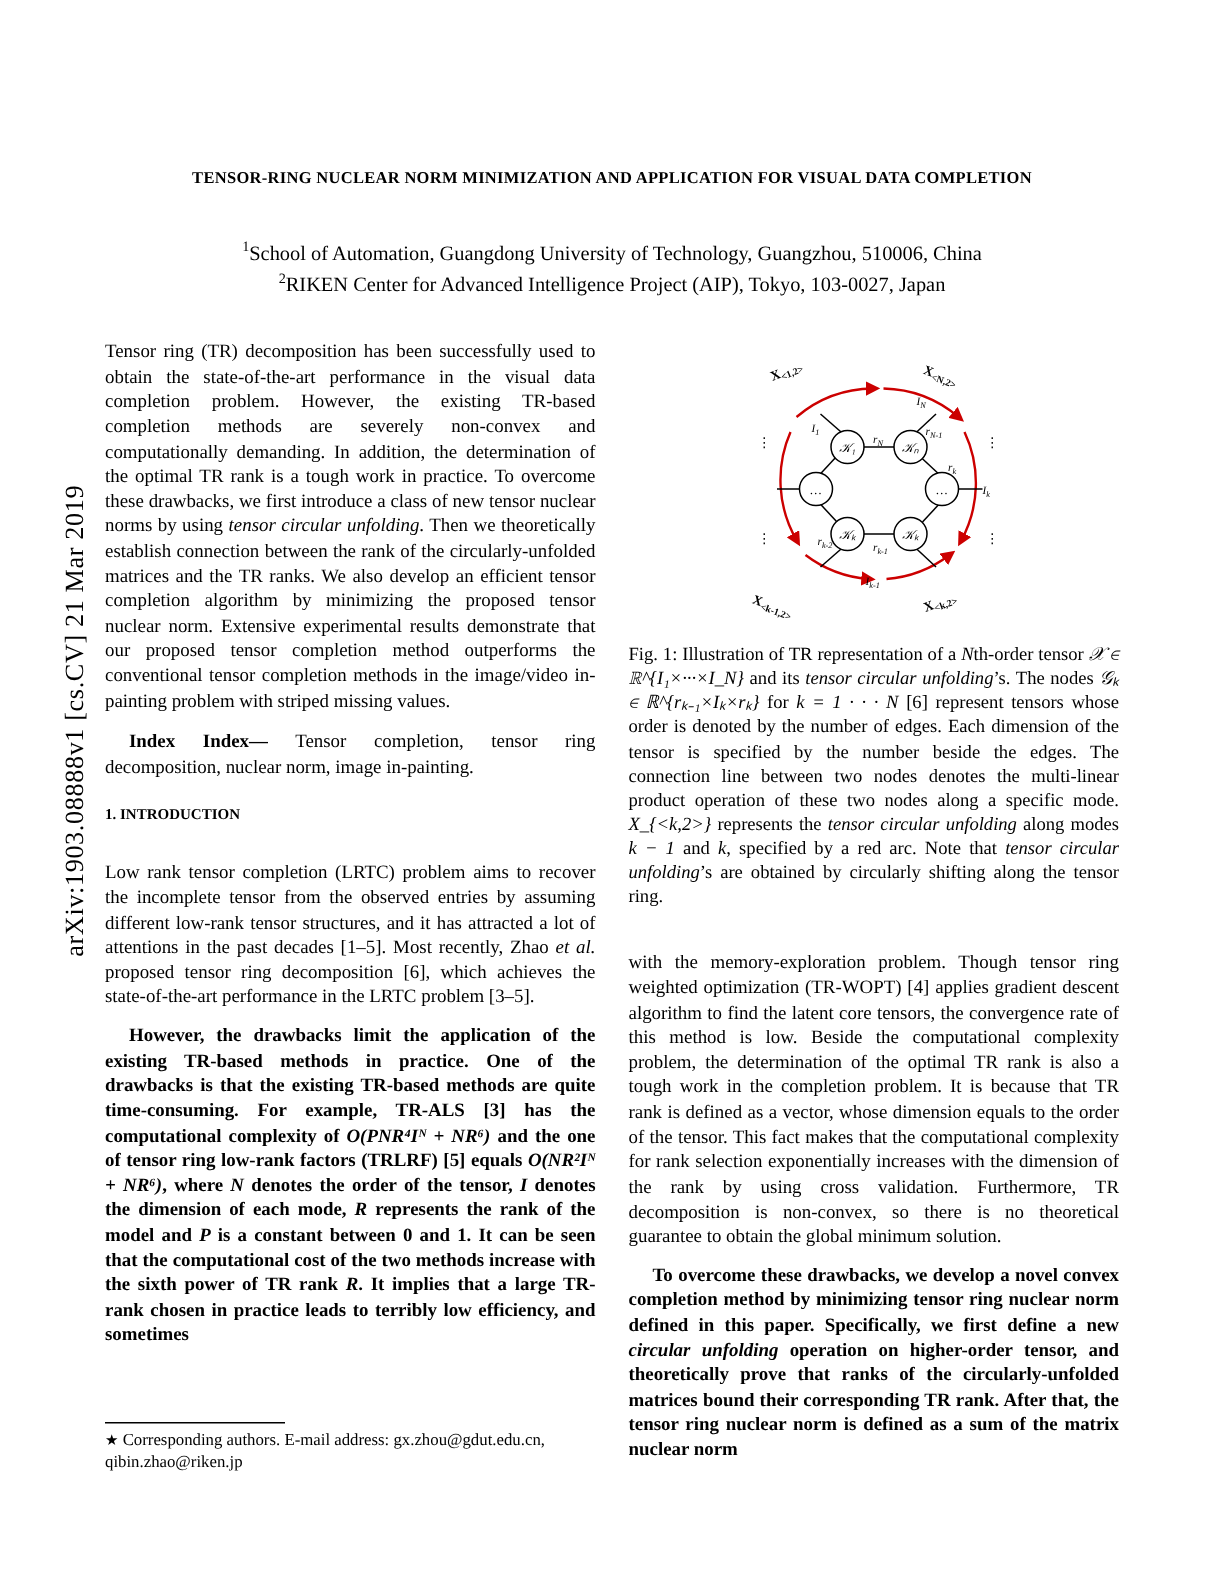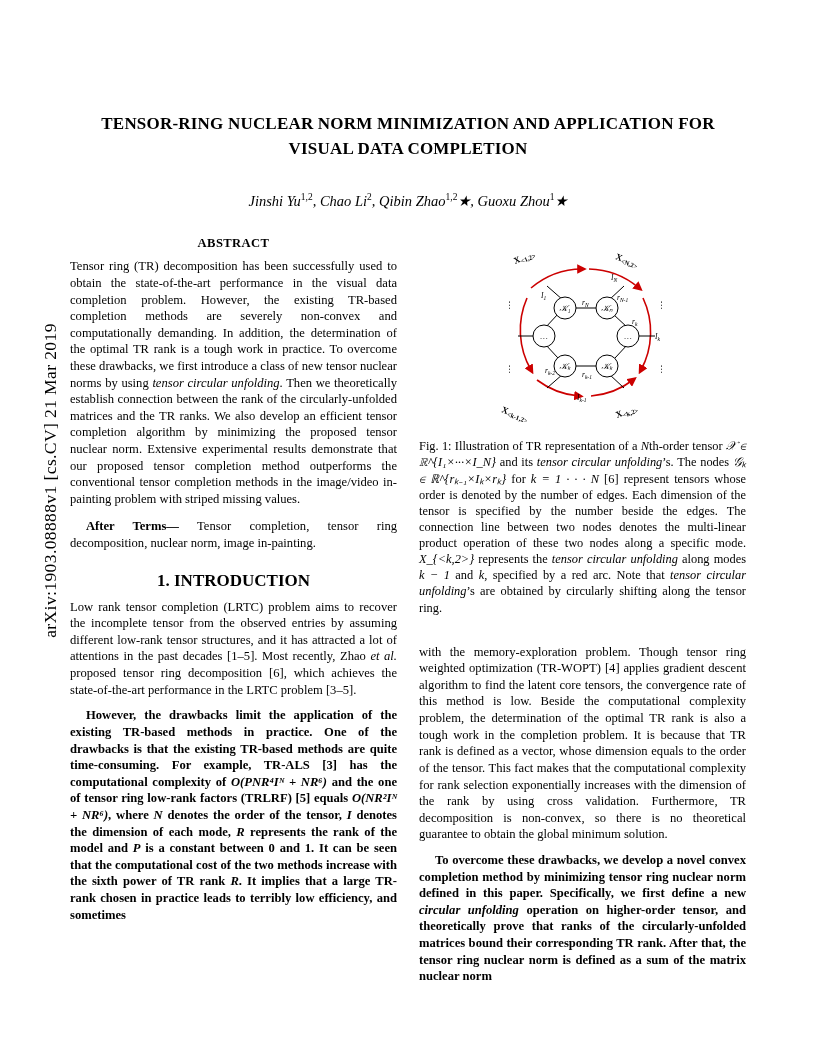--- a/index.html
+++ b/index.html
@@ -41,21 +41,21 @@
   .content {
     position: absolute;
     left: 70px;
     top: 112px;
     width: 676px;
   }
 
   .title {
     text-align: center;
     font-weight: bold;
-    font-size: 17px;
+    font-size: 11px;
     line-height: 1.45;
     letter-spacing: 0.2px;
     margin: 0 18px;
   }
 
   .authors {
     text-align: center;
     font-style: italic;
     font-size: 14.5px;
     margin-top: 32px;
@@ -101,24 +101,24 @@
   .indexterms {
     margin-top: 11px;
     font-size: 12.6px;
     line-height: 1.32;
     text-align: justify;
     text-indent: 16px;
   }
   .indexterms b { font-weight: bold; }
 
   .intro-head {
-    text-align: center;
+    text-align: left;
     font-weight: bold;
-    font-size: 17px;
-    margin: 19px 0 8px 0;
+    font-size: 10px;
+    margin: 19px 0 24px 0;
   }
 
   
   .figure-box {
     width: 327px;
     height: 196px;
     position: relative;
     margin-bottom: 6px;
   }
   .fig-caption {
@@ -153,34 +153,34 @@
 <body>
 
 <div class="page">
 
   <div class="arxiv-stamp">arXiv:1903.08888v1  [cs.CV]  21 Mar 2019</div>
 
   <div class="content">
 
     <div class="title">TENSOR-RING NUCLEAR NORM MINIMIZATION AND APPLICATION FOR VISUAL DATA COMPLETION</div>
 
-    <div class="authors">
-      <span>Jinshi Yu<sup>1,2</sup>, Chao Li<sup>2</sup>, Qibin Zhao<sup>1,2</sup>★, Guoxu Zhou<sup>1</sup>★</span>
+
+    <div class="affil">
+      <div><sup>1</sup>School of Automation, Guangdong University of Technology, Guangzhou, 510006, China</div>
+      <div><sup>2</sup>RIKEN Center for Advanced Intelligence Project (AIP), Tokyo, 103-0027, Japan</div>
     </div>
 
-
     <div class="cols">
 
       <div class="col">
 
-        <div class="sec-head">ABSTRACT</div>
 
         <p class="body"><span>Tensor ring (TR) decomposition has been successfully used to obtain the state-of-the-art performance in the visual data completion problem. However, the existing TR-based completion methods are severely non-convex and computationally demanding. In addition, the determination of the optimal TR rank is a tough work in practice. To overcome these drawbacks, we first introduce a class of new tensor nuclear norms by using </span><i class="it">tensor circular unfolding</i><span>. Then we theoretically establish connection between the rank of the circularly-unfolded matrices and the TR ranks. We also develop an efficient tensor completion algorithm by minimizing the proposed tensor nuclear norm. Extensive experimental results demonstrate that our proposed tensor completion method outperforms the conventional tensor completion methods in the image/video in-painting problem with striped missing values.</span></p>
 
-        <p class="indexterms"><b>After Terms—</b><span> Tensor completion, tensor ring decomposition, nuclear norm, image in-painting.</span></p>
+        <p class="indexterms"><b>Index Index—</b><span> Tensor completion, tensor ring decomposition, nuclear norm, image in-painting.</span></p>
 
         <div class="intro-head">1.  INTRODUCTION</div>
 
         <p class="body"><span>Low rank tensor completion (LRTC) problem aims to recover the incomplete tensor from the observed entries by assuming different low-rank tensor structures, and it has attracted a lot of attentions in the past decades [1–5]. Most recently, Zhao </span><i class="it">et al.</i><span> proposed tensor ring decomposition [6], which achieves the state-of-the-art performance in the LRTC problem [3–5].</span></p>
 
         <p class="body indent gap"><span>However, the drawbacks limit the application of the existing TR-based methods in practice. One of the drawbacks is that the existing TR-based methods are quite time-consuming. For example, TR-ALS [3] has the computational complexity of </span><span class="math">O(PNR⁴Iᴺ + NR⁶)</span><span> and the one of tensor ring low-rank factors (TRLRF) [5] equals </span><span class="math">O(NR²Iᴺ + NR⁶)</span><span>, where </span><span class="math">N</span><span> denotes the order of the tensor, </span><span class="math">I</span><span> denotes the dimension of each mode, </span><span class="math">R</span><span> represents the rank of the model and </span><span class="math">P</span><span> is a constant between 0 and 1. It can be seen that the computational cost of the two methods increase with the sixth power of TR rank </span><span class="math">R</span><span>. It implies that a large TR-rank chosen in practice leads to terribly low efficiency, and sometimes</span></p>
 
       </div>
 
       <div class="col">
@@ -266,14 +266,18 @@
         <div class="fig-caption"><b>Fig. 1</b><span>: Illustration of TR representation of a </span><span class="math">N</span><span>th-order tensor </span><span class="math">𝒳 ∈ ℝ^{I₁×···×I_N}</span><span> and its </span><i class="it">tensor circular unfolding</i><span>’s. The nodes </span><span class="math">𝒢ₖ ∈ ℝ^{rₖ₋₁×Iₖ×rₖ}</span><span> for </span><span class="math">k = 1 · · · N</span><span> [6] represent tensors whose order is denoted by the number of edges. Each dimension of the tensor is specified by the number beside the edges. The connection line between two nodes denotes the multi-linear product operation of these two nodes along a specific mode. </span><span class="math">X_{&lt;k,2&gt;}</span><span> represents the </span><i class="it">tensor circular unfolding</i><span> along modes </span><span class="math">k − 1</span><span> and </span><span class="math">k</span><span>, specified by a red arc. Note that </span><i class="it">tensor circular unfolding</i><span>’s are obtained by circularly shifting along the tensor ring.</span></div>
 
         <p class="body" style="margin-top:28px;">with the memory-exploration problem. Though tensor ring weighted optimization (TR-WOPT) [4] applies gradient descent algorithm to find the latent core tensors, the convergence rate of this method is low. Beside the computational complexity problem, the determination of the optimal TR rank is also a tough work in the completion problem. It is because that TR rank is defined as a vector, whose dimension equals to the order of the tensor. This fact makes that the computational complexity for rank selection exponentially increases with the dimension of the rank by using cross validation. Furthermore, TR decomposition is non-convex, so there is no theoretical guarantee to obtain the global minimum solution.</p>
 
         <p class="body indent gap"><span>To overcome these drawbacks, we develop a novel convex completion method by minimizing tensor ring nuclear norm defined in this paper. Specifically, we first define a new </span><i class="it">circular unfolding</i><span> operation on higher-order tensor, and theoretically prove that ranks of the circularly-unfolded matrices bound their corresponding TR rank. After that, the tensor ring nuclear norm is defined as a sum of the matrix nuclear norm</span></p>
 
       </div>
     </div>
   </div>
 
+  <div class="footnote">
+    <div class="rule"></div>
+    <div><span class="star">★</span><span> Corresponding authors.   E-mail address:   gx.zhou@gdut.edu.cn, qibin.zhao@riken.jp</span></div>
+  </div>
 
 </div>
 
 </body></html>

